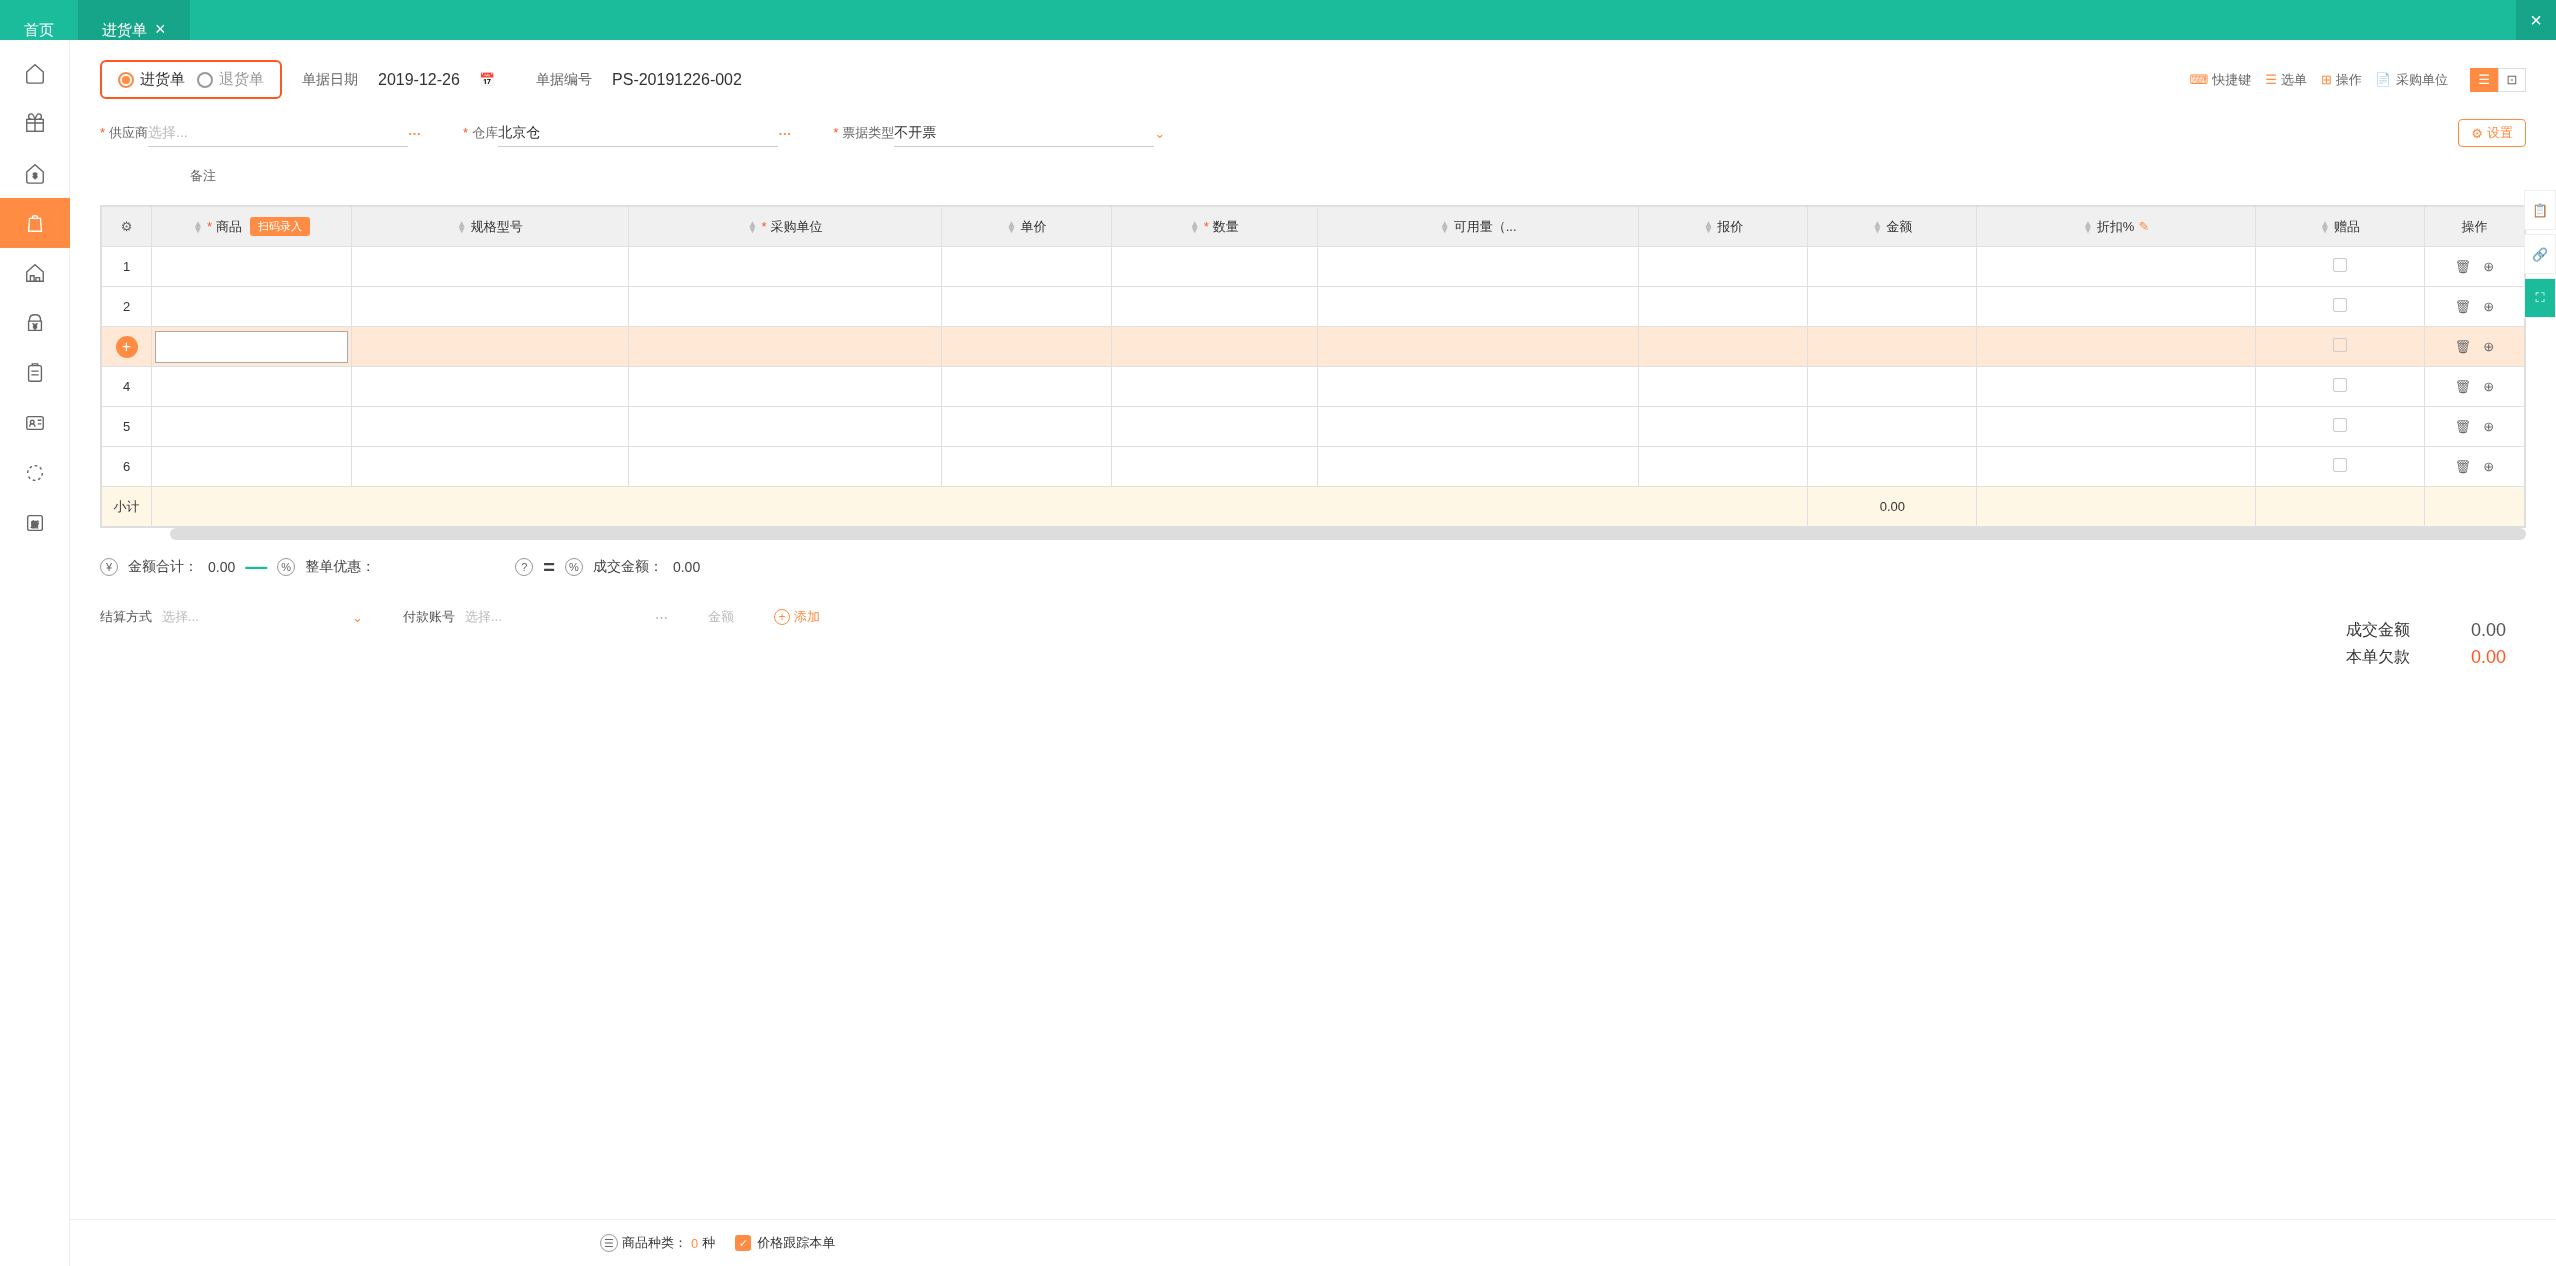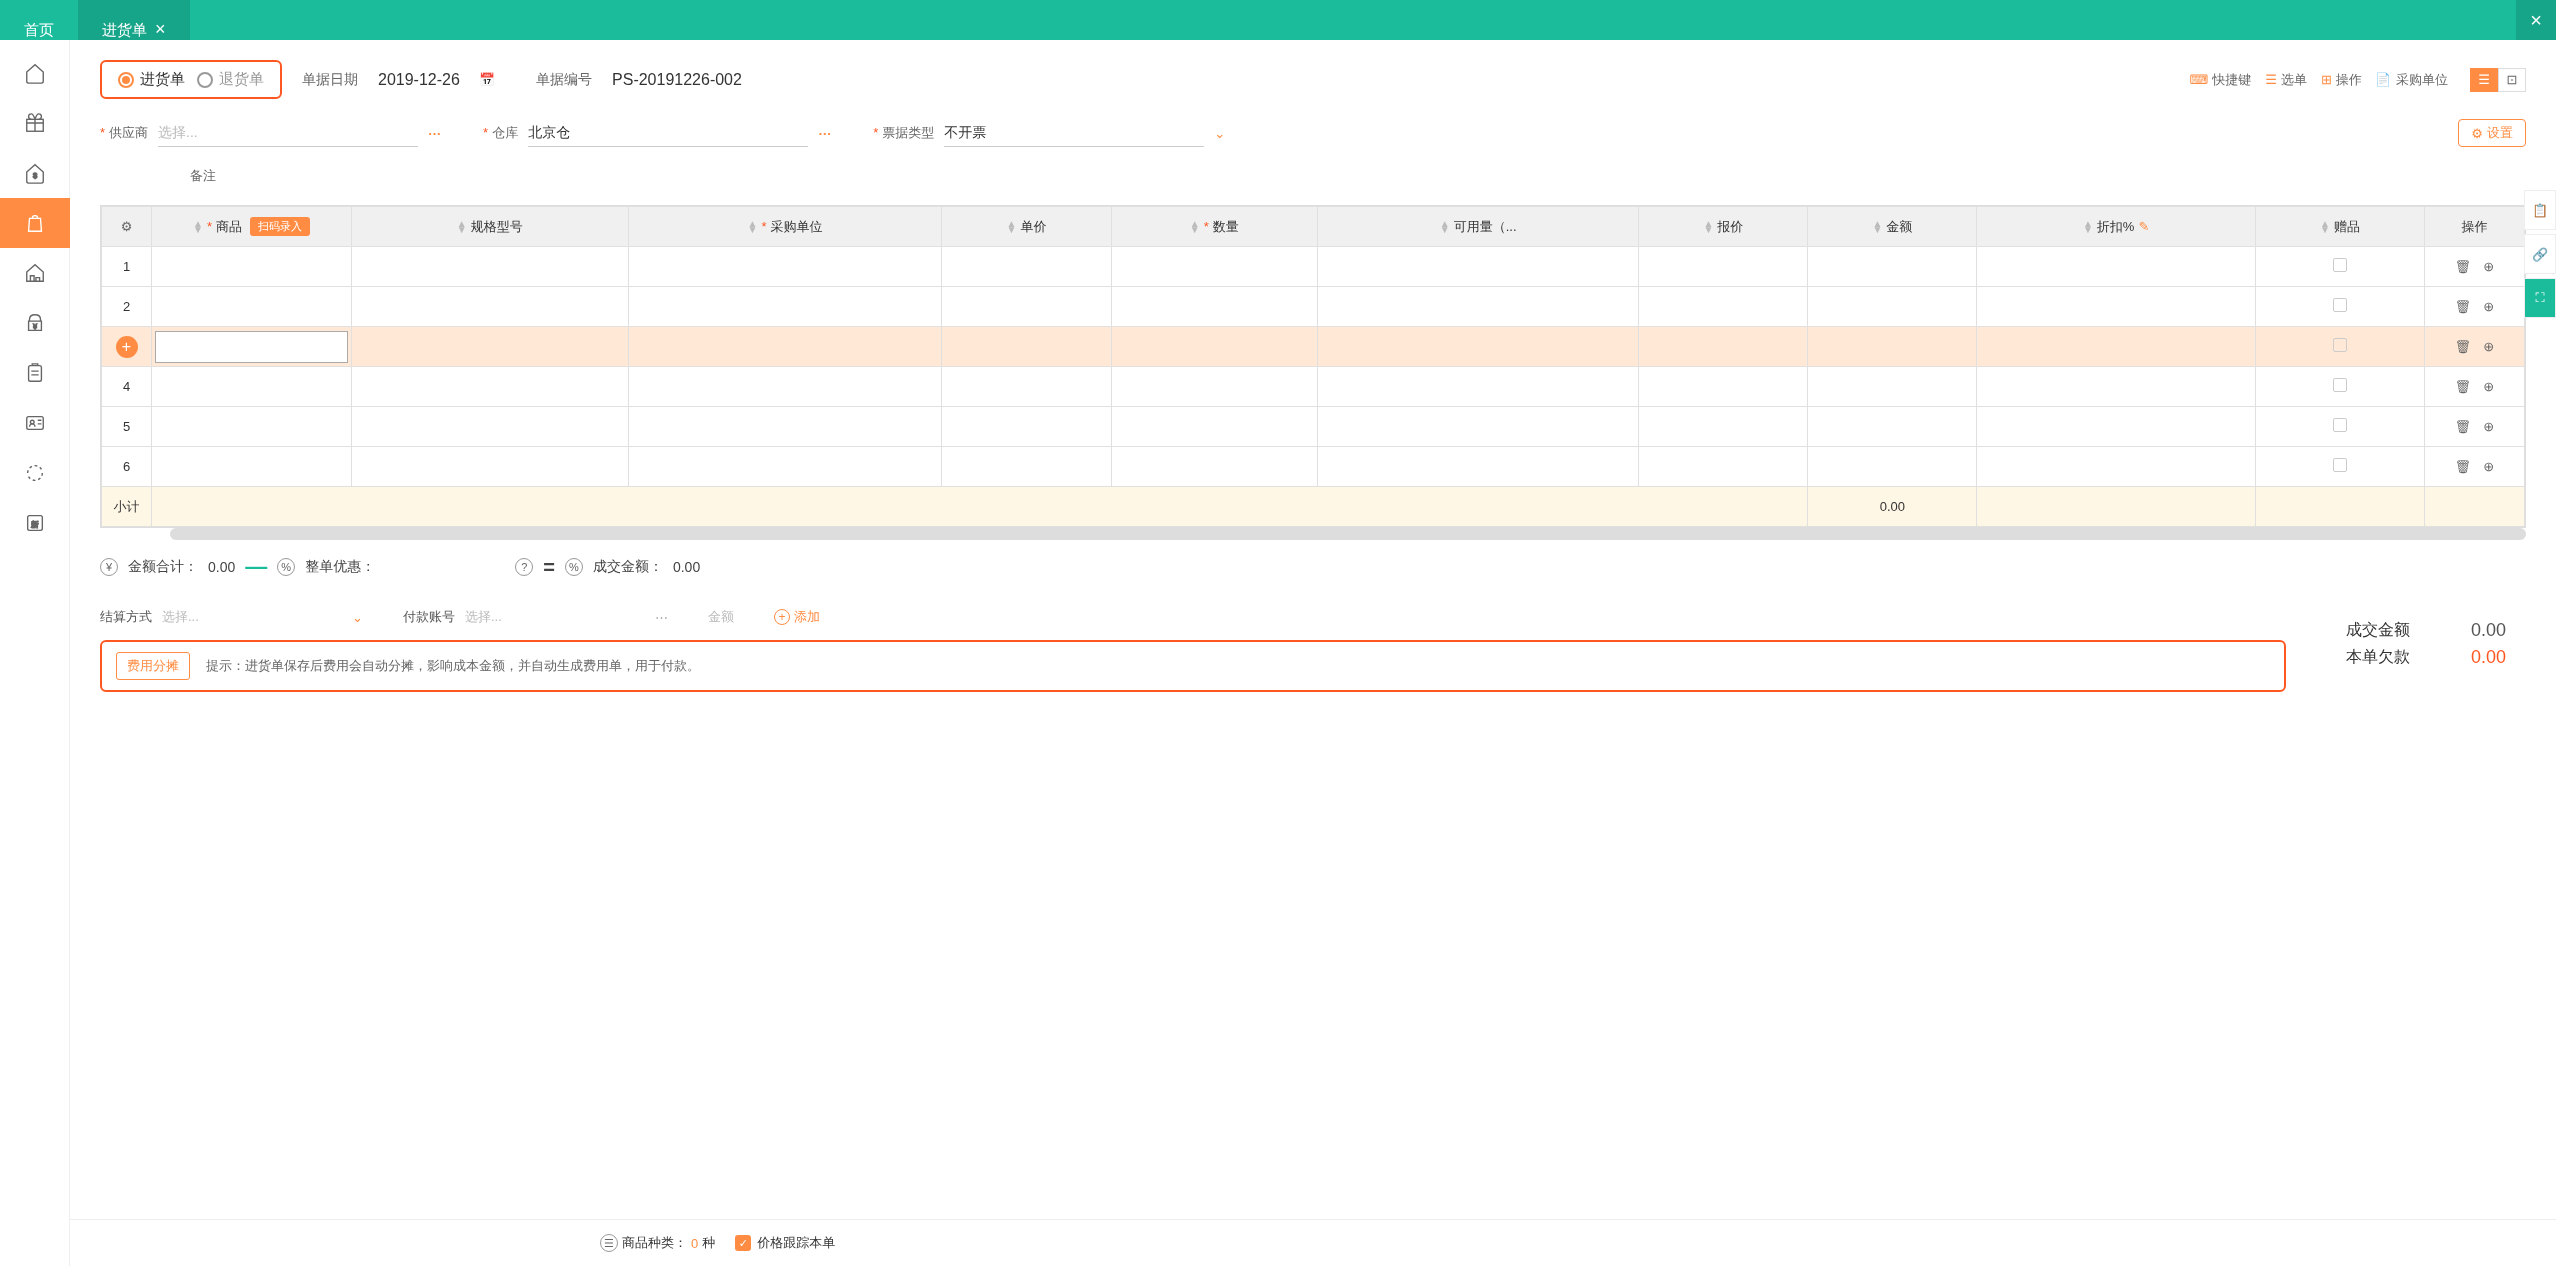--- a/index.html
+++ b/index.html
@@ -36,21 +36,21 @@
     
     .toolbar-right { margin-left: auto; display: flex; gap: 14px; align-items: center; color: #666; font-size: 13px; }
     .tb-item { display: flex; align-items: center; gap: 4px; cursor: pointer; }
     .tb-icon { color: #ff8c42; }
     .view-toggle { display: flex; margin-left: 8px; }
     .vt-btn { width: 28px; height: 24px; border: 1px solid #ddd; display: flex; align-items: center; justify-content: center; cursor: pointer; }
     .vt-btn.active { background: #ff8c42; color: #fff; border-color: #ff8c42; }
     
     
     .fields-row { display: flex; padding: 10px 30px; gap: 40px; flex-wrap: wrap; }
-    .field { display: flex; align-items: center; gap: 10px; }
+    .field { display: flex; align-items: center; }
     .field-label { color: #666; font-size: 13px; }
     .req { color: #ff5722; margin-right: 4px; }
     .field-input { border: none; border-bottom: 1px solid #ccc; min-width: 220px; padding: 4px 0; font-size: 14px; color: #333; outline: none; }
     .field-input.placeholder { color: #bbb; }
     .field-dots { color: #ff8c42; font-weight: bold; letter-spacing: 2px; }
     .chevron-down { color: #ff8c42; }
     .settings-btn { border: 1px solid #ff8c42; color: #ff8c42; padding: 4px 12px; border-radius: 4px; cursor: pointer; display: flex; align-items: center; gap: 4px; margin-left: auto; }
     
     .remark-row { padding: 10px 120px; }
     
@@ -457,24 +457,20 @@
           <span class="pay-select">选择...</span>
           <span style="color:#999">⋯</span>
           <span style="width:20px"></span>
           <span class="paylabel" style="color:#bbb">金额</span>
           <span style="width:20px"></span>
           <div class="add-link">
             <span style="width:16px;height:16px;border:1px solid #ff8c42;border-radius:50%;display:inline-flex;align-items:center;justify-content:center;font-size:12px">+</span>
             <span>添加</span>
           </div>
         </div>
-        <div class="fee-share-box">
-          <span class="fee-btn">费用分摊</span>
-          <span class="hint-text">提示：进货单保存后费用会自动分摊，影响成本金额，并自动生成费用单，用于付款。</span>
-        </div>
       </div>
       <div class="summary-box">
         <div class="sum-line">
             <span>成交金额</span>
             <span class="sum-val">0.00</span>
           </div>
         <div class="sum-line">
             <span>本单欠款</span>
             <span class="sum-val red">0.00</span>
           </div>

